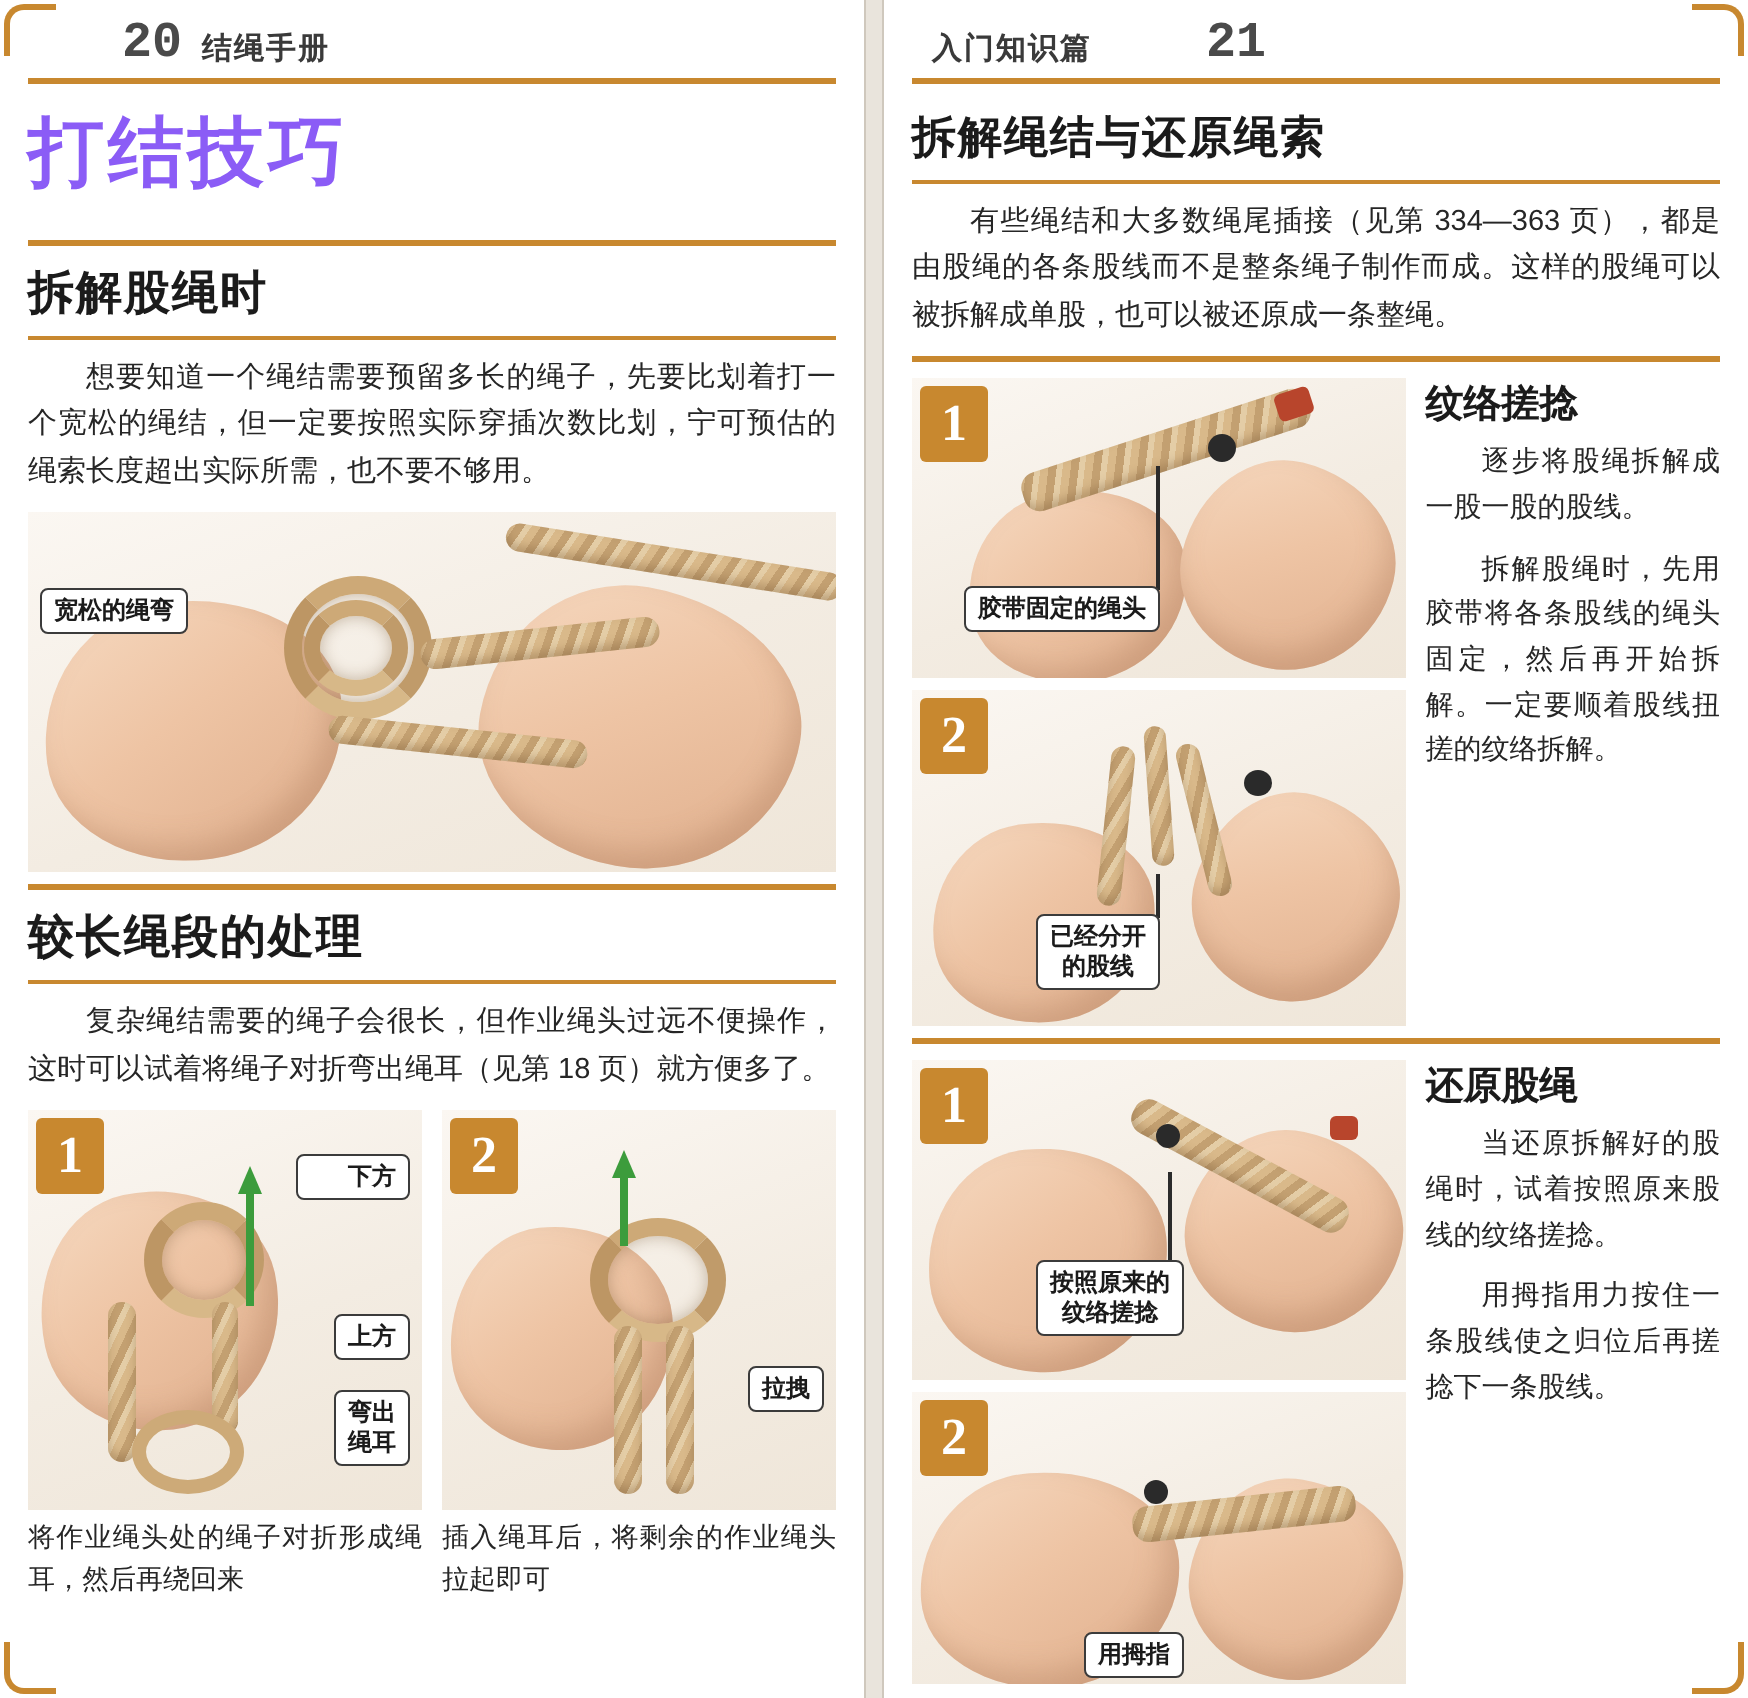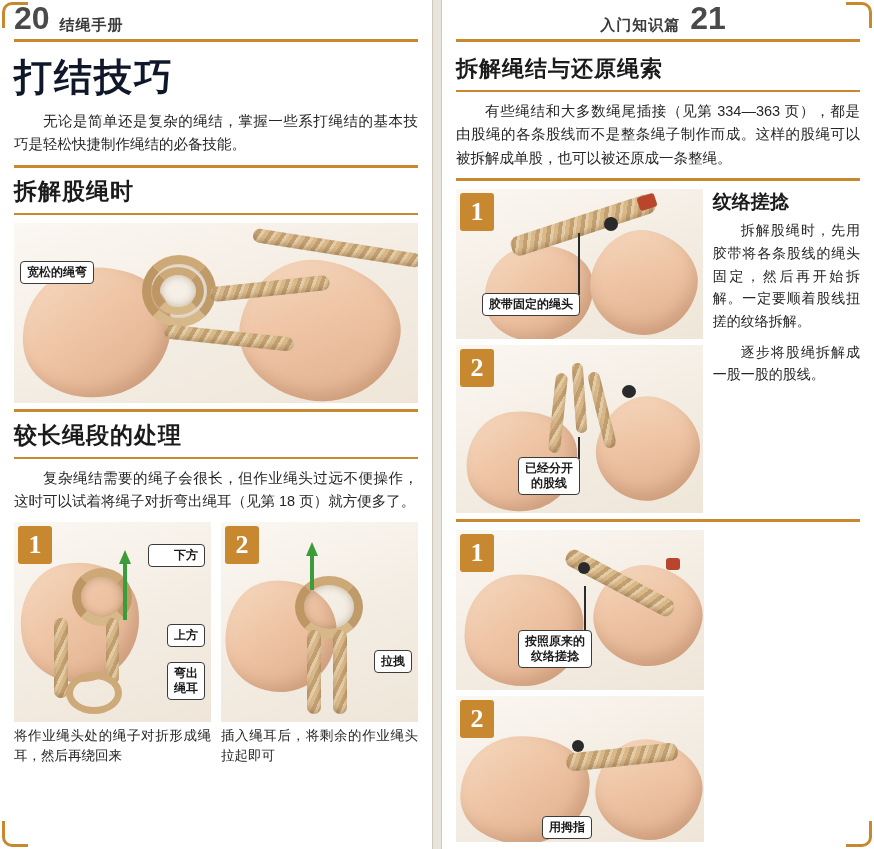--- a/index.html
+++ b/index.html
@@ -29,27 +29,28 @@
   .page-gap   { width: 10px; background: #e9e4dc; border-left:1px solid #cfc8bd; border-right:1px solid #cfc8bd;}
   .page-right { width: 432px; padding: 0 14px 0 14px; }
 
   
   .head {
     display: flex; align-items: flex-end;
     height: 34px;
     padding-top: 4px;
   }
   .head-left { justify-content: flex-start; }
-  .head-right { justify-content: center; }
+  .head-right { justify-content: flex-start; }
   .folio {
-    font-family: Liberation Sans, sans-serif;
-    font-size: 32px;
+    font-family: Liberation Mono, monospace;
+    font-size: 25px;
     font-weight: bold;
     color: #4a4a4a;
     line-height: 1;
+    margin-left: 47px;
   }
   .head-title {
     font-size: 15px;
     font-weight: bold;
     color: #3a3a3a;
     letter-spacing: 1px;
     padding: 0 10px 2px 10px;
     line-height: 1;
   }
   .head-rule {
@@ -69,23 +70,23 @@
   .corner.tl { top: 2px; left: 2px; border-top-width: 3px; border-left-width: 3px; border-top-left-radius: 10px; }
   .corner.tr { top: 2px; right: 2px; border-top-width: 3px; border-right-width: 3px; border-top-right-radius: 10px; }
   .corner.bl { bottom: 2px; left: 2px; border-bottom-width: 3px; border-left-width: 3px; border-bottom-left-radius: 10px; }
   .corner.br { bottom: 2px; right: 2px; border-bottom-width: 3px; border-right-width: 3px; border-bottom-right-radius: 10px; }
 
   
   h1.chapter {
     font-size: 38px;
     font-weight: bold;
     letter-spacing: 2px;
-    margin: 16px 0 12px 0;
+    margin: 16px 0 22px 0;
     line-height: 1.05;
-    color: #0f172a;
+    color: #8b5cf6;
   }
   h2.sec {
     font-size: 23px;
     font-weight: bold;
     letter-spacing: 1px;
     margin: 4px 0 4px 0;
     color: #1b1b1b;
   }
   h3.sub {
     font-size: 19px;
@@ -212,26 +213,26 @@
     <div class="corner tl"></div>
     <div class="corner bl"></div>
 
     <div class="head head-left">
       <span class="folio">20</span>
       <span class="head-title">结绳手册</span>
     </div>
     <div class="head-rule"></div>
 
     <h1 class="chapter">打结技巧</h1>
-    <p class="body">无论是简单还是复杂的绳结，掌握一些系打绳结的基本技巧是轻松快捷制作绳结的必备技能。</p>
 
     <div class="rule-gold thick"></div>
 
     <h2 class="sec">拆解股绳时</h2>
     <div class="rule-gold"></div>
+    <p class="body">想要知道一个绳结需要预留多长的绳子，先要比划着打一个宽松的绳结，但一定要按照实际穿插次数比划，宁可预估的绳索长度超出实际所需，也不要不够用。</p>
 
     <div class="photo" style="height:180px; margin:2px 0 4px 0;">
       <div class="hand" style="left:8px; top:44px; width:150px; height:130px; transform:rotate(-8deg);"></div>
       <div class="hand" style="right:18px; top:38px; width:160px; height:140px; transform:rotate(10deg);"></div>
       <div class="coil" style="left:128px; top:32px; width:74px; height:72px;"></div>
       <div class="coil" style="left:138px; top:44px; width:52px; height:48px; border-width:8px;"></div>
       <div class="rope" style="left:196px; top:58px; width:120px; height:15px; transform:rotate(-6deg);"></div>
       <div class="rope" style="left:238px; top:18px; width:170px; height:14px; transform:rotate(9deg);"></div>
       <div class="rope" style="left:150px; top:108px; width:130px; height:14px; transform:rotate(6deg);"></div>
       <div class="callout" style="left:6px; top:38px;">宽松的绳弯</div>
@@ -329,22 +330,22 @@
           <div class="rope" style="left:140px; top:26px; width:12px; height:78px; transform:rotate(-14deg);"></div>
           <div class="tape" style="left:166px; top:40px; width:14px; height:13px; border-radius:50%;"></div>
           <div class="leader" style="left:122px; top:92px; width:2px; height:22px;"></div>
           <div class="callout" style="left:62px; top:112px;">已经分开
 的股线</div>
         </div>
 
       </div>
       <div class="right-text">
         <h3 class="sub">纹络搓捻</h3>
+        <p class="body" style="font-size:14px;">逐步将股绳拆解成一股一股的股线。</p>
         <p class="body" style="font-size:14px;">拆解股绳时，先用胶带将各条股线的绳头固定，然后再开始拆解。一定要顺着股线扭搓的纹络拆解。</p>
-        <p class="body" style="font-size:14px;">逐步将股绳拆解成一股一股的股线。</p>
       </div>
     </div>
 
     <div class="rule-gold thick"></div>
 
     <div class="right-flow">
       <div class="right-photos">
 
         <div class="photo" style="height:160px; margin-bottom:6px;">
           <div class="step" style="left:4px; top:4px;">1</div>
@@ -361,16 +362,21 @@
         <div class="photo" style="height:146px;">
           <div class="step" style="left:4px; top:4px;">2</div>
           <div class="hand" style="left:4px; top:40px; width:130px; height:108px; transform:rotate(-4deg);"></div>
           <div class="hand" style="right:2px; top:44px; width:106px; height:100px; transform:rotate(10deg);"></div>
           <div class="rope" style="left:110px; top:52px; width:112px; height:18px; transform:rotate(-6deg);"></div>
           <div class="tape" style="left:116px; top:44px; width:12px; height:12px; border-radius:50%;"></div>
           <div class="callout" style="left:86px; top:120px;">用拇指</div>
         </div>
 
       </div>
+      <div class="right-text">
+        <h3 class="sub">还原股绳</h3>
+        <p class="body" style="font-size:14px;">当还原拆解好的股绳时，试着按照原来股线的纹络搓捻。</p>
+        <p class="body" style="font-size:14px;">用拇指用力按住一条股线使之归位后再搓捻下一条股线。</p>
+      </div>
     </div>
 
   </div>
 </div>
 
 </body></html>

